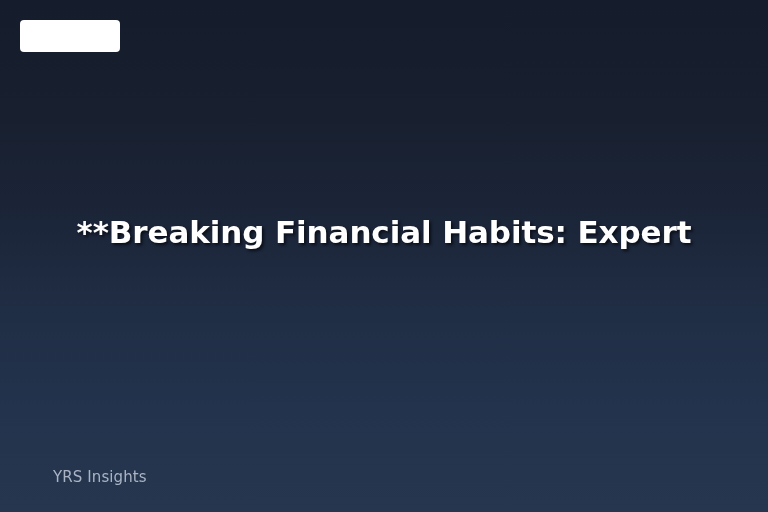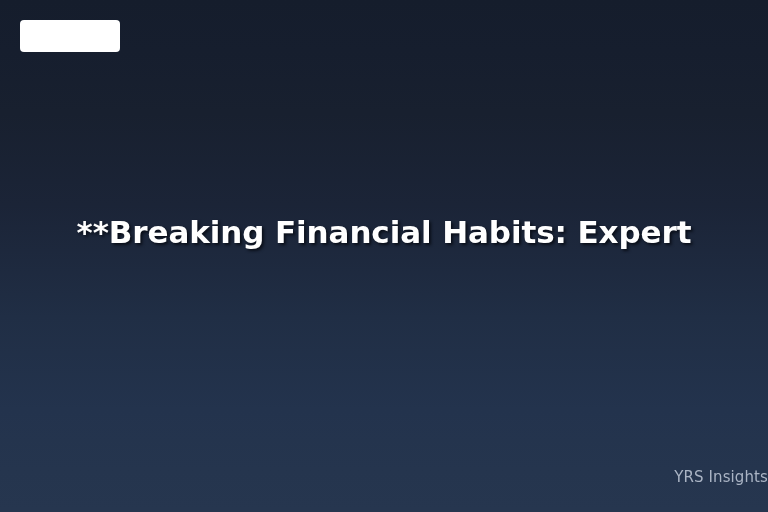--- a/index.html
+++ b/index.html
@@ -63,21 +63,21 @@
     text-shadow: 2px 2px 3px rgba(7, 11, 19, 0.85);
     white-space: nowrap;
   }
 
   
   #footer-attribution {
     position: absolute;
     left: 8px;
     right: 0;
     top: 468px;
-    text-align: right;
+    text-align: left;
     font-family: "DejaVu Sans", sans-serif;
     font-size: 15px;
     font-weight: normal;
     line-height: 19px;
     color: #aab4c4;
     letter-spacing: 0.1px;
     padding-left: 45px;
   }
 </style>
 </head>

